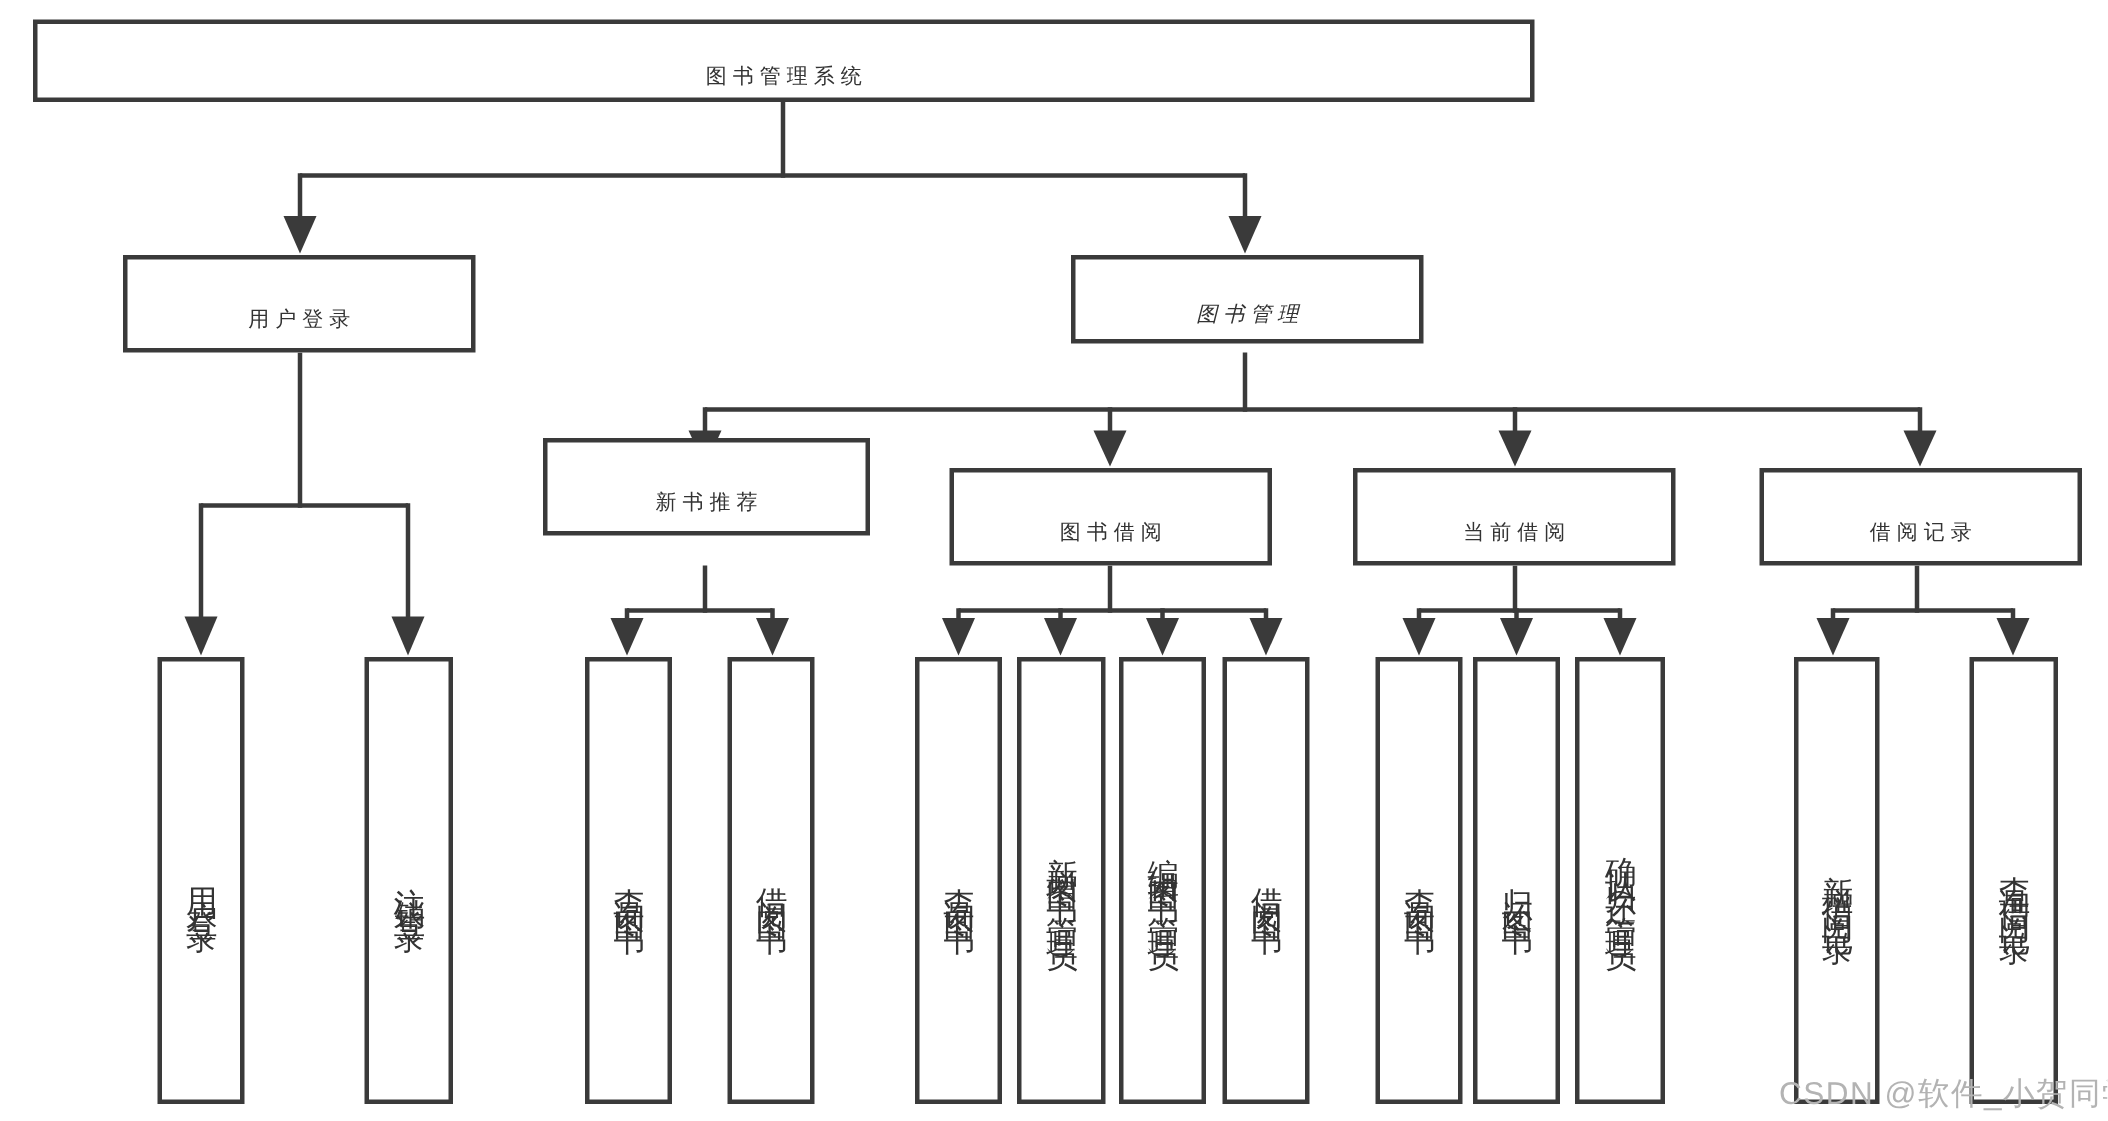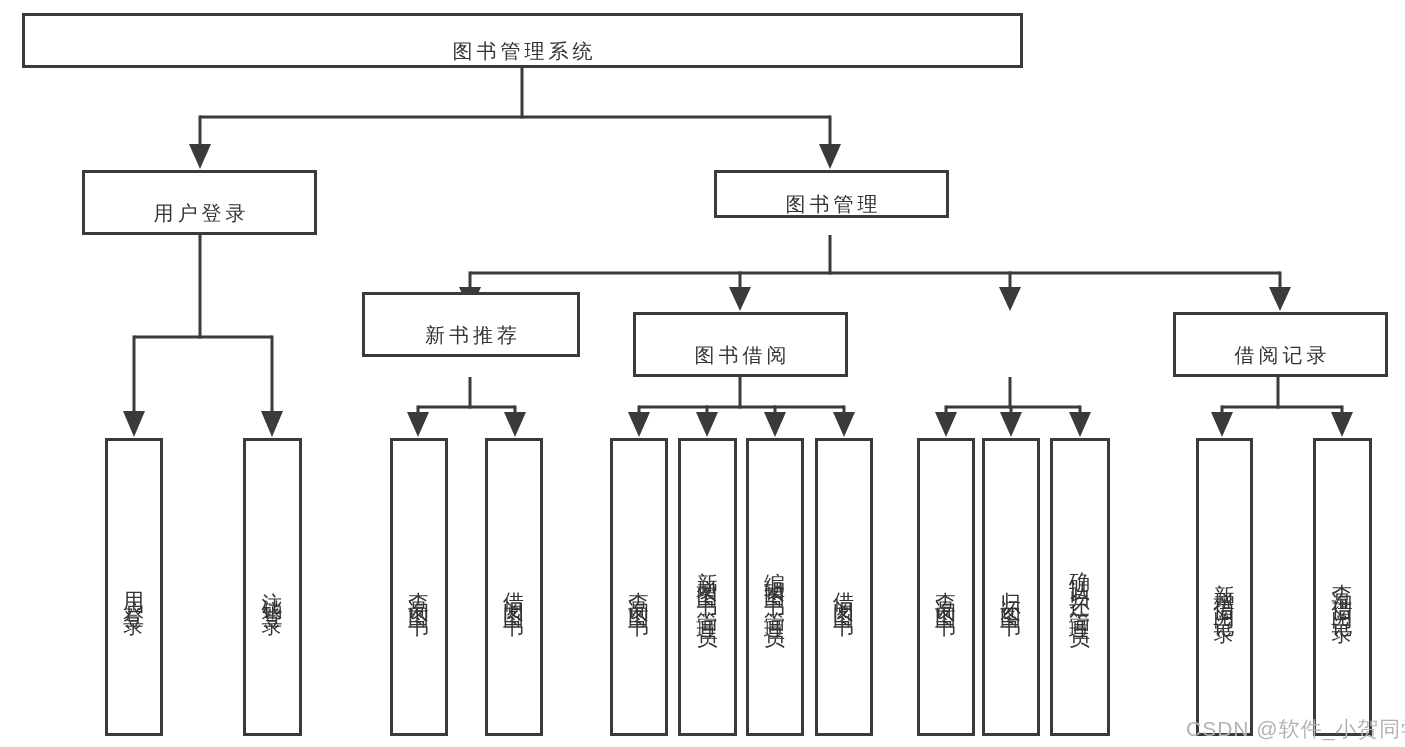--- a/index.html
+++ b/index.html
@@ -13,40 +13,40 @@
   .wires{position:absolute;left:0;top:0;width:1405px;height:747px;}
   .box{
     position:absolute;
     box-sizing:border-box;
     border:3px solid #3a3a3a;
     background:#ffffff;
     display:flex;align-items:center;justify-content:center;
     color:#333333;
   }
   .h-label{
-    font-size:20px;
+    font-size:14px;
     letter-spacing:4px;
     white-space:nowrap;
     text-indent:4px; 
     margin-top:21px;
   }
   .v-label{
     writing-mode:vertical-rl;
     text-orientation:mixed;
     font-size:21px;
     letter-spacing:8px;
     line-height:1;
     white-space:nowrap;
     margin-bottom:-8px; 
   }
   
   .n-root{left:22px;top:13px;width:1001px;height:55px;}
   
   .n-user-login{left:82px;top:170px;width:235px;height:65px;}
-  .n-book-mgmt{left:714px;top:170px;width:235px;height:48px;}
+  .n-book-mgmt{left:714px;top:170px;width:235px;height:59px;font-style:italic;}
   
   .n-recommend{left:362px;top:292px;width:218px;height:65px;}
   .n-borrowing{left:633px;top:312px;width:215px;height:65px;text-align:center;}
   .n-current{left:902px;top:312px;width:215px;height:65px;}
   .n-records{left:1173px;top:312px;width:215px;height:65px;}
   
   .leaf{top:438px;height:298px;}
   .l-ul-login{left:105px;width:58px;}
   .l-ul-logout{left:243px;width:59px;}
   .l-nb-query{left:390px;width:58px;}
@@ -162,20 +162,23 @@
   <div class="box n-book-mgmt">
     <span class="h-label">图书管理</span>
   </div>
 
   <div class="box n-recommend">
     <span class="h-label">新书推荐</span>
   </div>
   <div class="box n-borrowing">
     <span class="h-label">图书借阅</span>
   </div>
+  <div class="box n-current">
+    <span class="h-label">当前借阅</span>
+  </div>
   <div class="box n-records">
     <span class="h-label">借阅记录</span>
   </div>
 
   <div class="box leaf l-ul-login">
     <span class="v-label">用户登录</span>
   </div>
   <div class="box leaf l-ul-logout">
     <span class="v-label">注销登录</span>
   </div>

